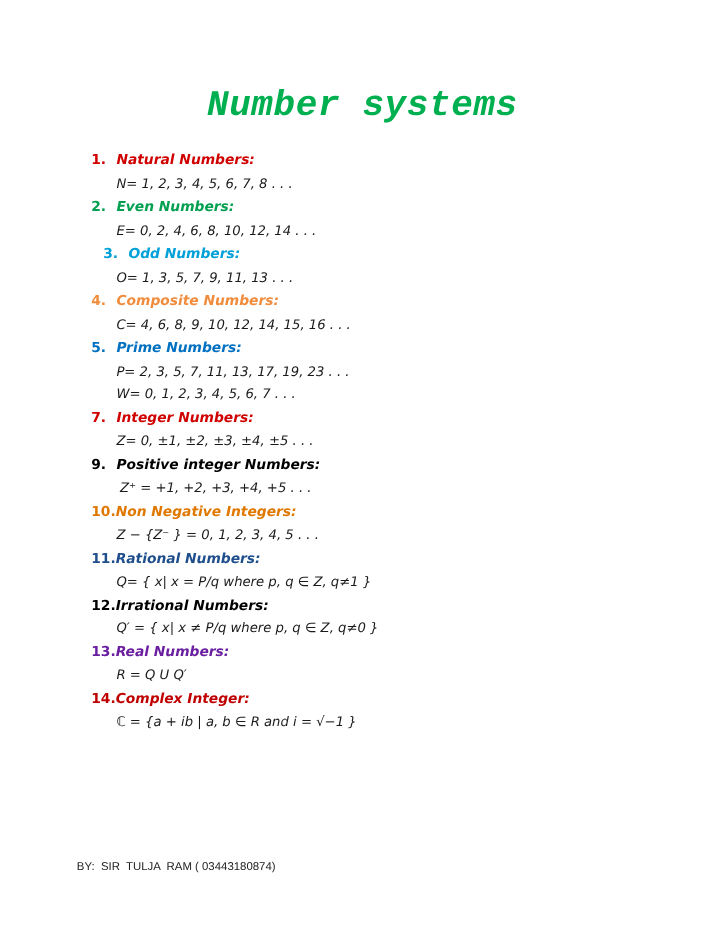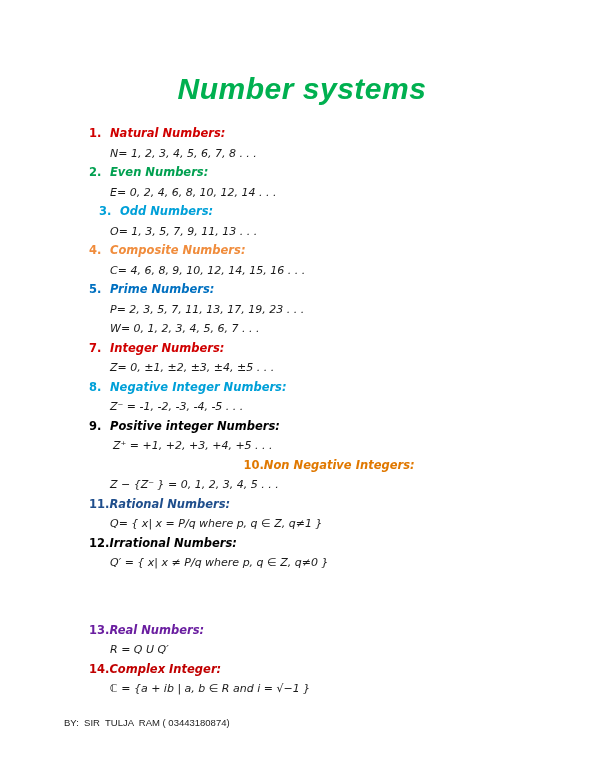--- a/index.html
+++ b/index.html
@@ -1,22 +1,22 @@
 <!DOCTYPE html>
 <html><head>
 <meta charset="utf-8">
 <style>
   html, body { margin: 0; padding: 0; background: #ffffff; }
   body { width: 604px; height: 781px; position: relative; overflow: hidden; font-family: "Liberation Sans", sans-serif; }
   .title {
     position: absolute; top: 72px; left: 0; width: 604px; text-align: center;
-    font-family: Liberation Sans, sans-serif; font-weight: bold; font-style: italic;
+    font-family: Liberation Mono, monospace; font-weight: bold; font-style: italic;
     font-size: 30px; color: #00b050; letter-spacing: 0.5px;
   }
-  .list { position: absolute; top: 124px; left: 89px; width: 480px; }
+  .list { position: absolute; top: 124px; left: 76px; width: 480px; }
   .item { margin: 0; }
   .heading {
     font-family: "DejaVu Sans", sans-serif; font-weight: bold; font-style: italic;
     font-size: 11.5px; line-height: 19.5px; height: 19.5px; white-space: nowrap;
   }
   .heading .num { display: inline-block; width: 21px; font-style: normal; font-weight: bold; }
   .heading .num.wide { width: auto; }
   .value {
     font-family: "DejaVu Sans", sans-serif; font-style: italic; font-size: 11px;
     color: #1a1a1a; line-height: 19.5px; height: 19.5px; padding-left: 21px; white-space: nowrap;
@@ -54,41 +54,39 @@
       <div class="value">P= 2, 3, 5, 7, 11, 13, 17, 19, 23 . . .</div>
     </div>
     <div class="item">
       <div class="value">W= 0, 1, 2, 3, 4, 5, 6, 7 . . .</div>
     </div>
     <div class="item">
       <div class="heading" style="color: rgb(208, 0, 0);"><span class="num">7.</span><span>Integer Numbers:</span></div>
       <div class="value">Z= 0,  ±1,  ±2,  ±3,   ±4,  ±5 . . .</div>
     </div>
     <div class="item">
-      <div class="heading" style="color: rgb(0, 160, 216);"><span class="num">8.</span><span>Negative Integer Numbers:</span></div>
-      <div class="value">Z⁻ = -1, -2, -3, -4, -5 . . .</div>
     </div>
     <div class="item">
       <div class="heading" style="color: rgb(0, 0, 0);"><span class="num">9.</span><span>Positive integer Numbers:</span></div>
       <div class="value indent2">Z⁺ = +1, +2, +3, +4, +5 . . .</div>
     </div>
     <div class="item">
-      <div class="heading" style="color: rgb(224, 120, 0); text-align: center;"><span class="num wide">10.</span><span>Non Negative Integers:</span></div>
+      <div class="heading" style="color: rgb(224, 120, 0);"><span class="num wide">10.</span><span>Non Negative Integers:</span></div>
       <div class="value">Z − {Z⁻ } = 0, 1, 2, 3, 4, 5 . . .</div>
     </div>
     <div class="item">
       <div class="heading" style="color: rgb(31, 78, 140);"><span class="num wide">11.</span><span>Rational Numbers:</span></div>
       <div class="value">Q= { x| x = P/q where p, q ∈ Z, q≠1 }</div>
     </div>
     <div class="item">
       <div class="heading" style="color: rgb(0, 0, 0);"><span class="num wide">12.</span><span>Irrational Numbers:</span></div>
       <div class="value">Q′ = { x| x ≠ P/q where p, q ∈ Z, q≠0 }</div>
     </div>
     <div class="item">
-      <div class="heading" style="color: rgb(106, 30, 160); margin-top: 48px;"><span class="num wide">13.</span><span>Real Numbers:</span></div>
+      <div class="heading" style="color: rgb(106, 30, 160);"><span class="num wide">13.</span><span>Real Numbers:</span></div>
       <div class="value">R = Q U Q′</div>
     </div>
     <div class="item">
       <div class="heading" style="color: rgb(192, 0, 0);"><span class="num wide">14.</span><span>Complex Integer:</span></div>
       <div class="value">ℂ = {a + ib | a, b  ∈ R and i = √−1 }</div>
     </div>
   </div>
 
 <div class="footer">BY:  SIR  TULJA  RAM ( 03443180874)</div>
 

